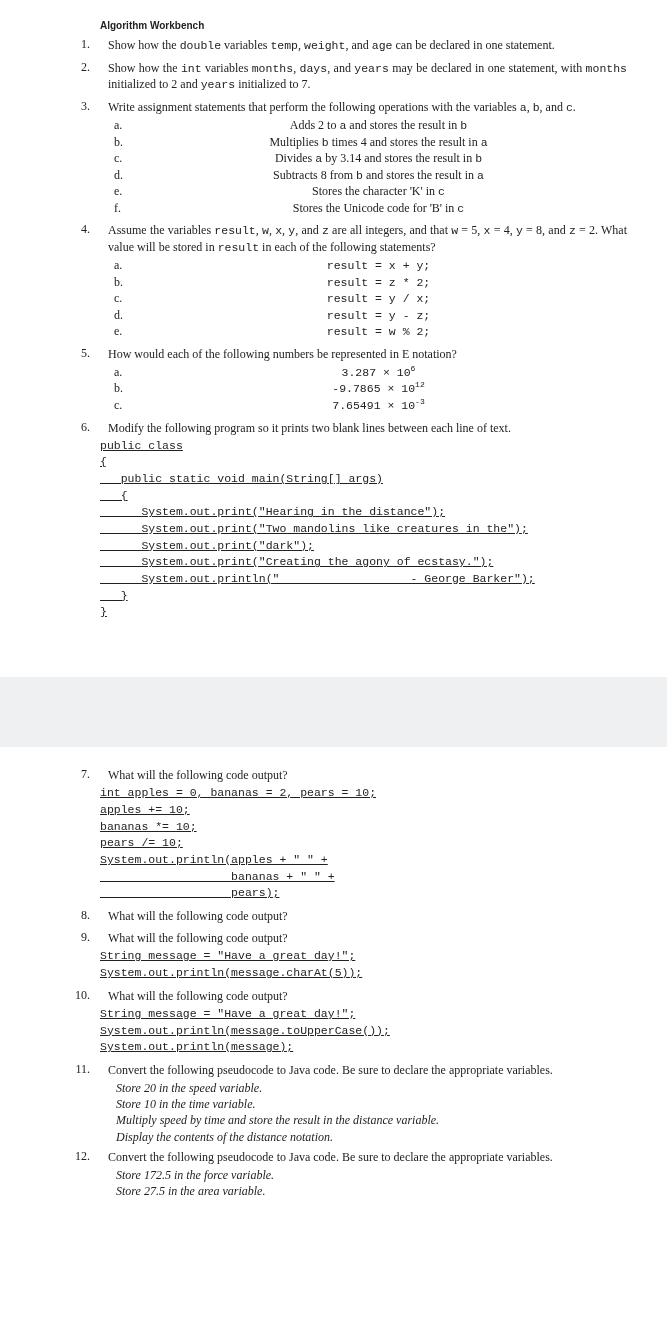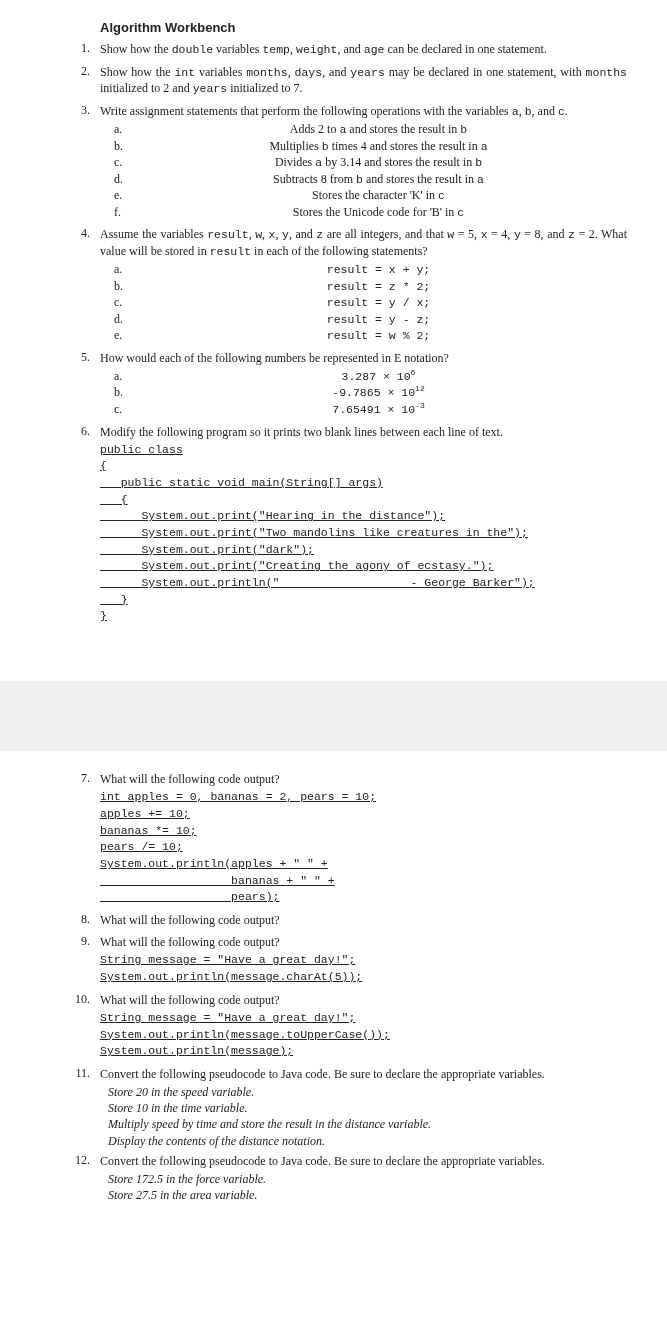--- a/index.html
+++ b/index.html
@@ -16,21 +16,21 @@
     background: #fff;
   }
   .page-break {
     height: 70px;
     background: #eef0f2;
     margin: 10px 0 0 0;
   }
   .section-title {
     font-weight: bold;
     font-family: Arial, Helvetica, sans-serif;
-    font-size: 13px;
+    font-size: 10px;
     margin: 0 0 6px 70px;
   }
   .page-header {
     font-size: 11px;
     color: #333;
     padding-top: 30px;
     margin-bottom: 24px;
   }
   .page-header .num {
     font-weight: bold;
@@ -51,21 +51,21 @@
     text-align: right;
     padding-right: 10px;
     flex-shrink: 0;
     box-sizing: border-box;
   }
   ol.qlist > li > .qbody {
     flex: 1;
     padding-right: 10px;
   }
   .qbody p {
-    margin: 0 0 2px 0;
+    margin: 0 0 2px 8px;
     line-height: 1.35;
     text-align: justify;
   }
   .qbody p:first-child {
     margin-top: 0;
   }
   .sublist {
     margin: 2px 0 2px 14px;
   }
   .sublist .srow {
@@ -88,21 +88,21 @@
     font-family: 'Courier New', Courier, monospace;
     font-size: 11.5px;
     margin: 2px 0 2px 0;
     line-height: 1.45;
     white-space: pre;
     text-decoration: underline;
   }
   sup { font-size: 0.7em; vertical-align: super; line-height: 0; }
   .pseudo {
     font-style: italic;
-    margin-left: 8px;
+    margin-left: 16px;
     line-height: 1.35;
   }
 </style>
 </head>
 <body>
 
 <div class="page">
   <div class="section-title">Algorithm Workbench</div>
 
   <ol class="qlist">

